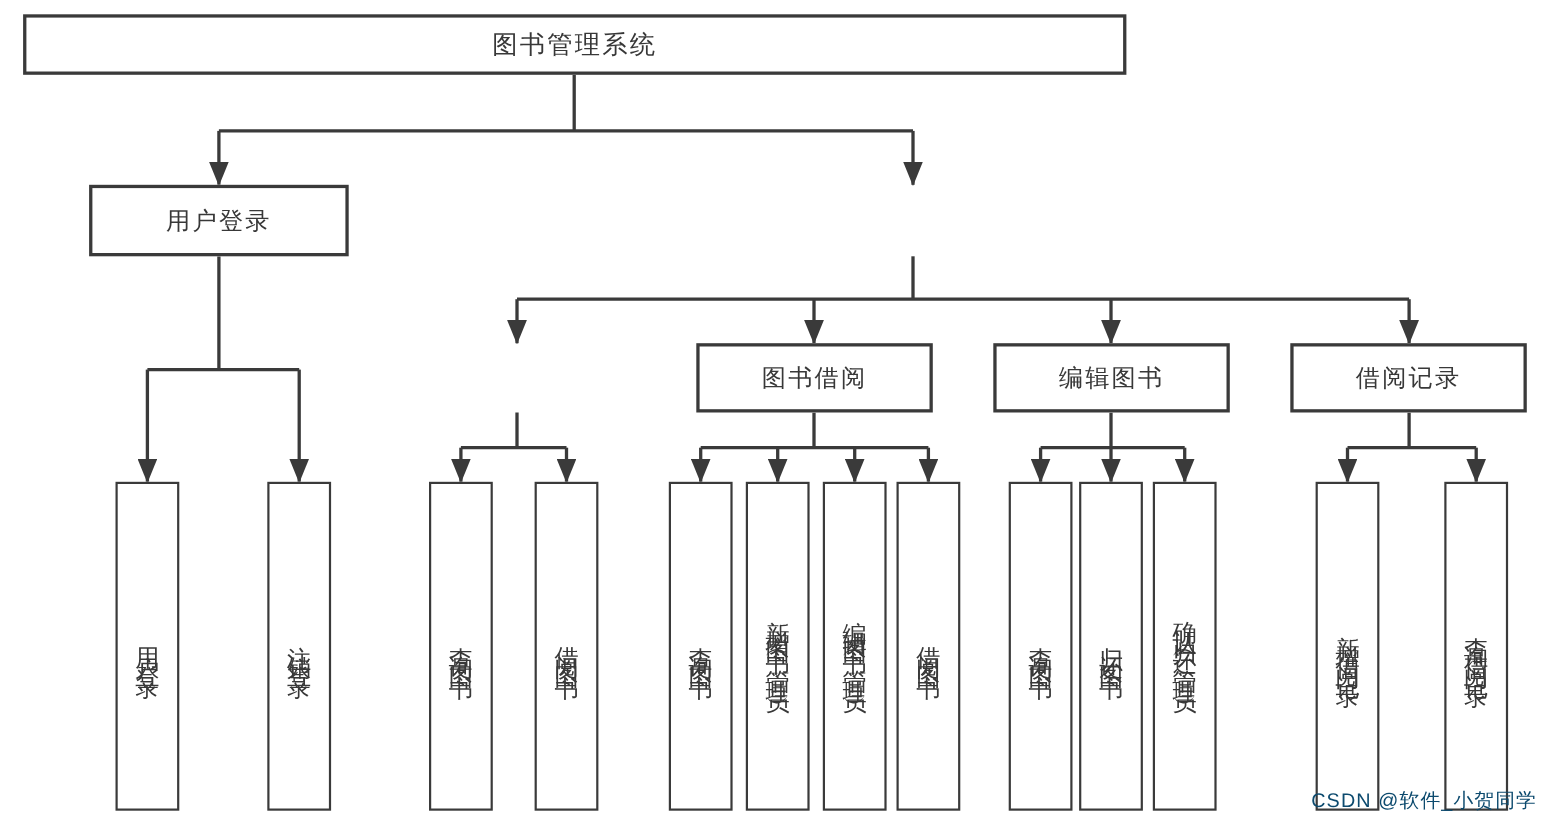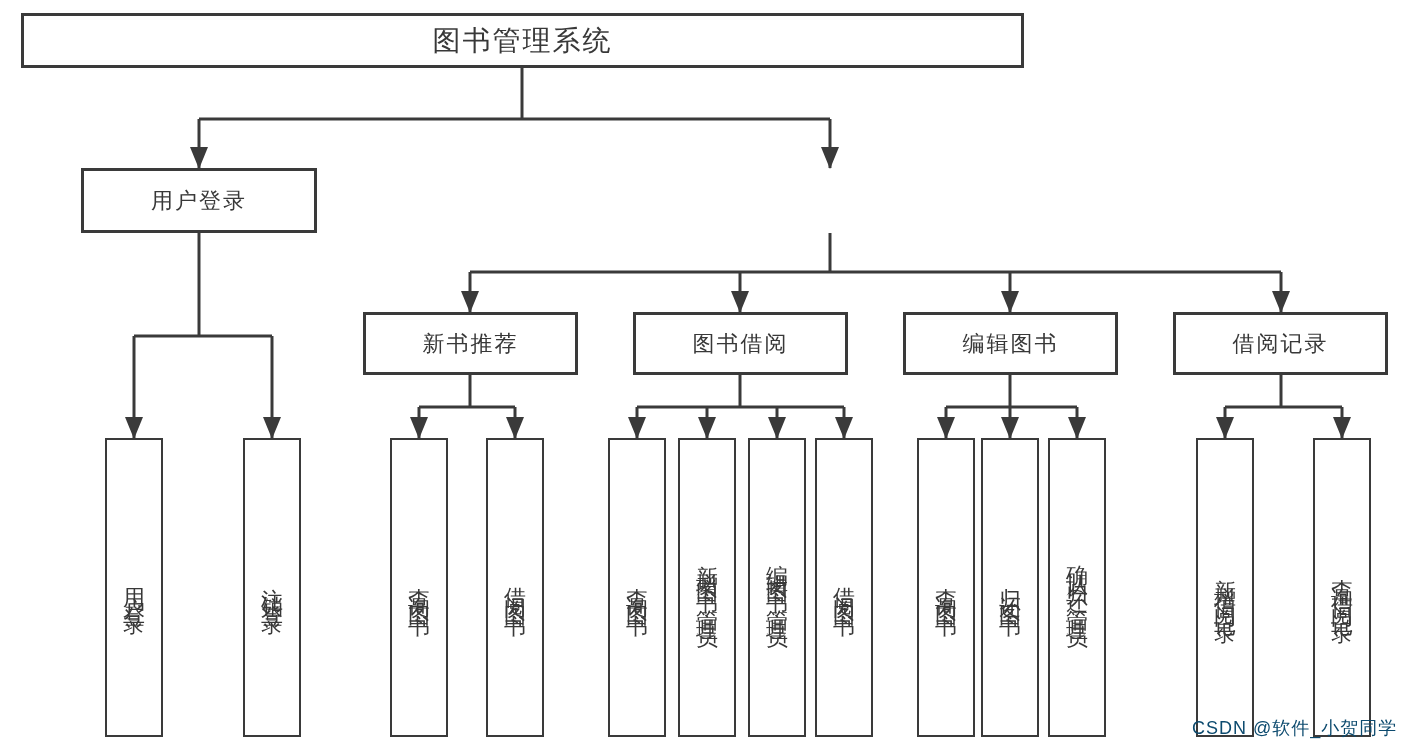--- a/index.html
+++ b/index.html
@@ -10,21 +10,21 @@
     position:absolute;
     background:#ffffff;
     border:3px solid #3a3a3a;
     box-sizing:border-box;
     display:flex;
     align-items:center;
     justify-content:center;
     color:#383838;
   }
   .h{font-size:22px;letter-spacing:2px;white-space:nowrap;}
-  .root{left:21px;top:13px;width:1003px;height:55px;font-size:28px;}
+  .root{left:21px;top:13px;width:1003px;height:55px;font-size:23px;}
   .lv2{top:168px;width:236px;height:65px;}
   .lv3{top:312px;width:215px;height:63px;}
   .leaf{top:438px;width:58px;height:299px;border-width:2.5px;}
   .vt{
     writing-mode:vertical-rl;
     text-orientation:mixed;
     font-size:22px;
     letter-spacing:9px;
     line-height:1;
     white-space:nowrap;
@@ -92,23 +92,20 @@
   </svg>
 
   <div class="box h root">
     <span>图书管理系统</span>
   </div>
 
   <div class="box h lv2" style="left:81px;">
     <span>用户登录</span>
   </div>
 
-  <div class="box h lv3" style="left:363px;">
-    <span>新书推荐</span>
-  </div>
   <div class="box h lv3" style="left:633px;">
     <span>图书借阅</span>
   </div>
   <div class="box h lv3" style="left:903px;">
     <span>编辑图书</span>
   </div>
   <div class="box h lv3" style="left:1173px;">
     <span>借阅记录</span>
   </div>
 

